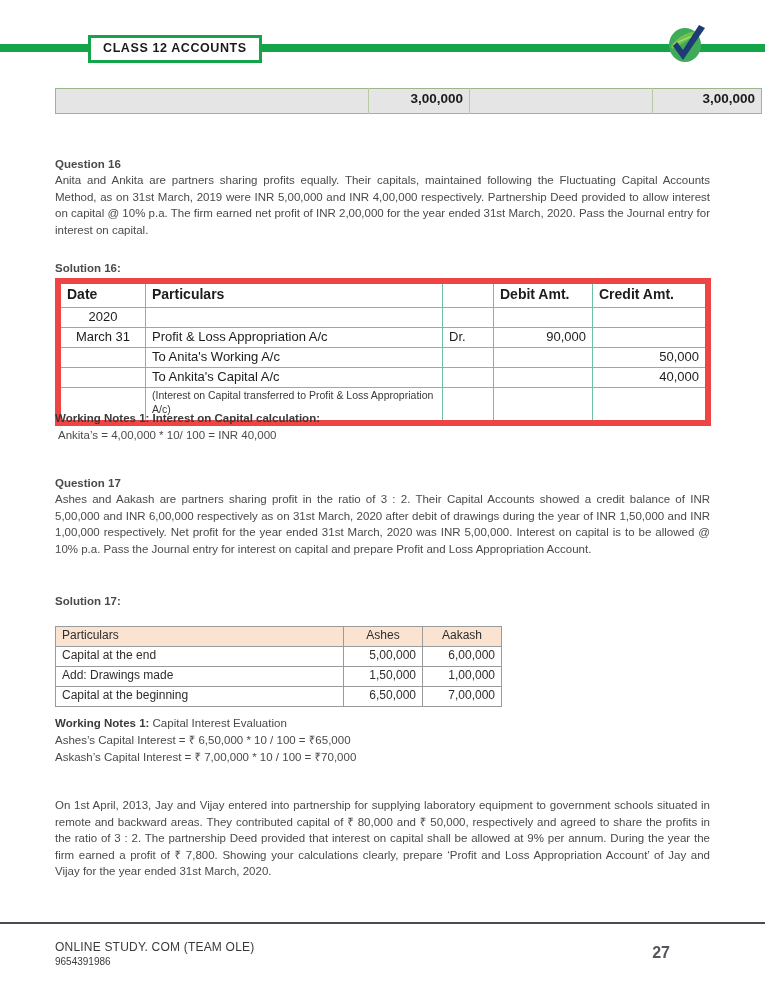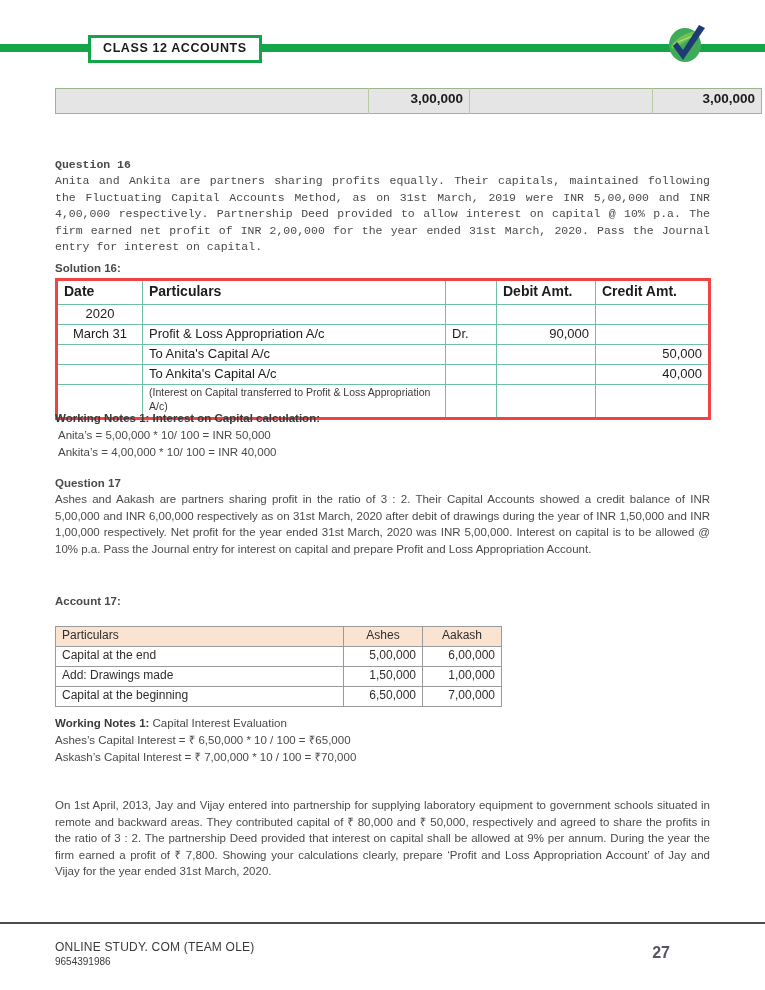--- a/index.html
+++ b/index.html
@@ -118,21 +118,21 @@
   .wn-block {
     font-size: 11.5px;
     line-height: 17px;
     color: #4a4a4a;
   }
   .wn-block b { color: #3a3a3a; }
 
   
   .journal {
     width: 656px;
-    border: 3px solid #ef4444;
+    border: 6px solid #ef4444;
   }
   .journal th, .journal td {
     border: 1px solid #6fc0a3;
     font-size: 13px;
     color: #1c1c1c;
     font-family: "Liberation Sans", sans-serif;
   }
   .journal thead th {
     font-weight: bold;
     font-size: 14px;
@@ -236,21 +236,21 @@
   <tbody>
       <tr>
     <td style="width:300px;"></td>
     <td style="width:88px;">3,00,000</td>
     <td style="width:170px;"></td>
     <td style="width:96px;">3,00,000</td>
   </tr>
 </tbody>
   </table>
 
-<div class="content" style="top:158px;font-family:Liberation Mono, monospace;">
+<div class="content" style="top:158px;">
   <p class="q-head">Question 16</p>
   <p class="q-body">Anita and Ankita are partners sharing profits equally. Their capitals, maintained following the Fluctuating Capital Accounts Method, as on 31st March, 2019 were INR 5,00,000 and INR 4,00,000 respectively. Partnership Deed provided to allow interest on capital @ 10% p.a. The firm earned net profit of INR 2,00,000 for the year ended 31st March, 2020. Pass the Journal entry for interest on capital.</p>
 </div>
 
 <div class="content" style="top:262px;">
   <p class="sol-head">Solution 16:</p>
   <table class="journal">
     <thead>
       <tr>
         <th class="j-date">Date</th>
@@ -270,21 +270,21 @@
       </tr>
       <tr>
         <td class="j-date">March 31</td>
         <td class="j-part">Profit &amp; Loss Appropriation A/c</td>
         <td class="j-lf">Dr.</td>
         <td class="j-debit">90,000</td>
         <td class="j-credit"></td>
       </tr>
       <tr>
         <td class="j-date"></td>
-        <td class="j-part">To Anita's Capital A/c</td>
+        <td class="j-part">To Anita's Working A/c</td>
         <td class="j-lf"></td>
         <td class="j-debit"></td>
         <td class="j-credit">50,000</td>
       </tr>
       <tr>
         <td class="j-date"></td>
         <td class="j-part">To Ankita's Capital A/c</td>
         <td class="j-lf"></td>
         <td class="j-debit"></td>
         <td class="j-credit">40,000</td>
@@ -298,31 +298,30 @@
       </tr>
     </tbody>
   </table>
 </div>
 
 <div class="content wn-block" style="top:410px;">
   <div>
     <b>Working Notes 1:</b>
     <b>Interest on Capital calculation:</b>
   </div>
-  <div style="padding-left:3px;">Anita’s = 5,00,000 * 10/ 100 = INR 50,000</div>
   <div style="padding-left:3px;">Ankita’s = 4,00,000 * 10/ 100 = INR 40,000</div>
 </div>
 
 <div class="content" style="top:477px;">
   <p class="q-head">Question 17</p>
   <p class="q-body">Ashes and Aakash are partners sharing profit in the ratio of 3 : 2. Their Capital Accounts showed a credit balance of INR 5,00,000 and INR 6,00,000 respectively as on 31st March, 2020 after debit of drawings during the year of INR 1,50,000 and INR 1,00,000 respectively. Net profit for the year ended 31st March, 2020 was INR 5,00,000. Interest on capital is to be allowed @ 10% p.a. Pass the Journal entry for interest on capital and prepare Profit and Loss Appropriation Account.</p>
 </div>
 
 <div class="content" style="top:595px;">
-  <p class="sol-head">Account 17:</p>
+  <p class="sol-head">Solution 17:</p>
 </div>
 
 <table class="cap-table" style="position:absolute; left:55px; top:626px;">
   <thead>
     <tr>
       <th class="cap-head-part">Particulars</th>
       <th class="cap-head-num">Ashes</th>
       <th class="cap-head-num">Aakash</th>
     </tr>
   </thead>

